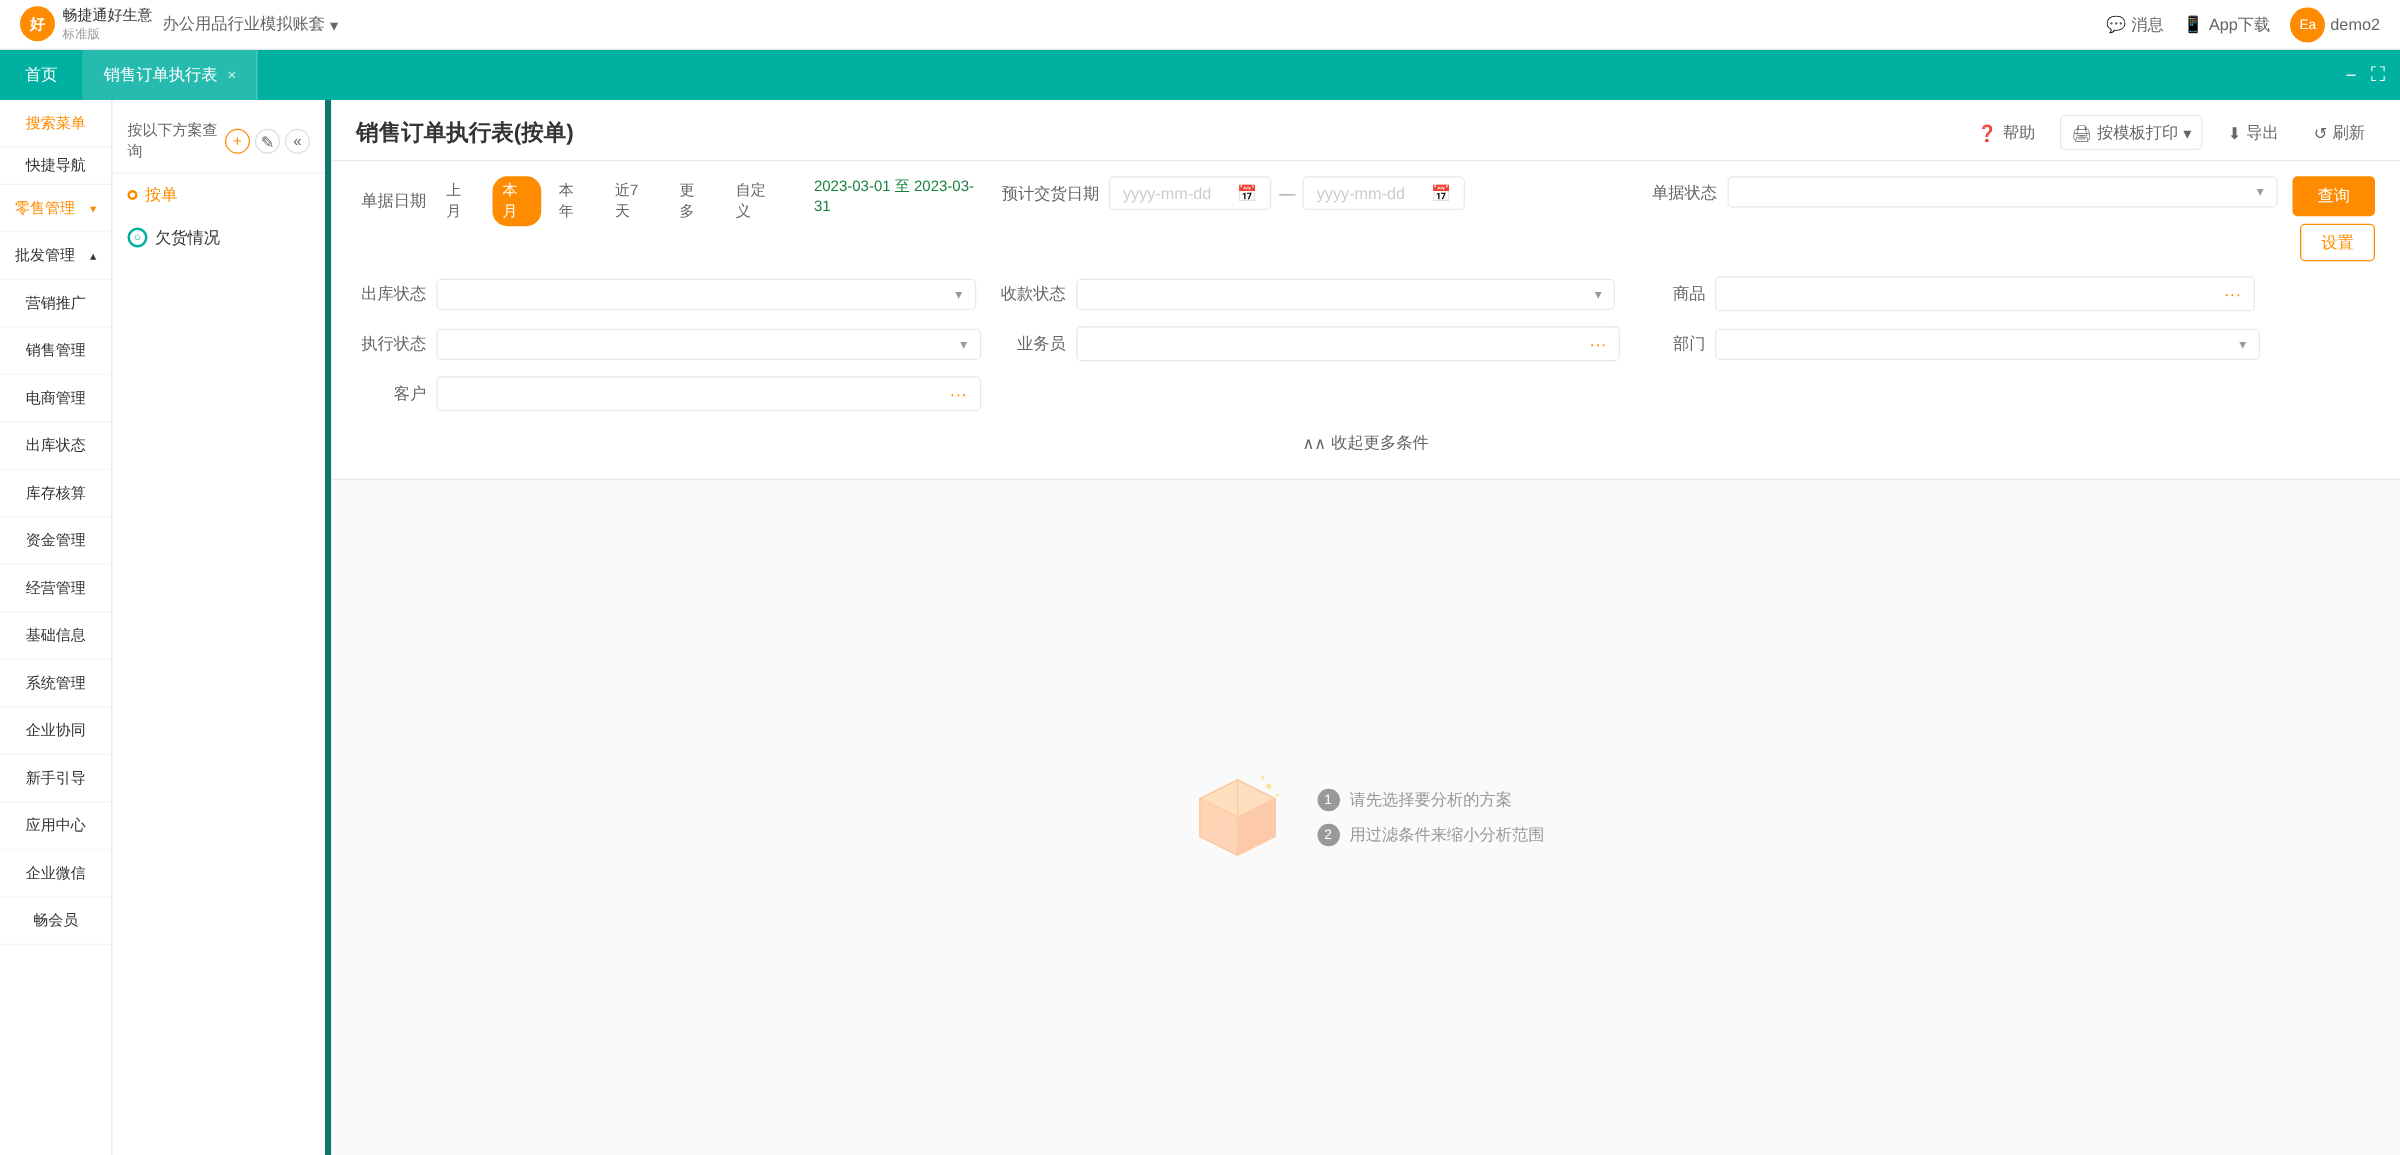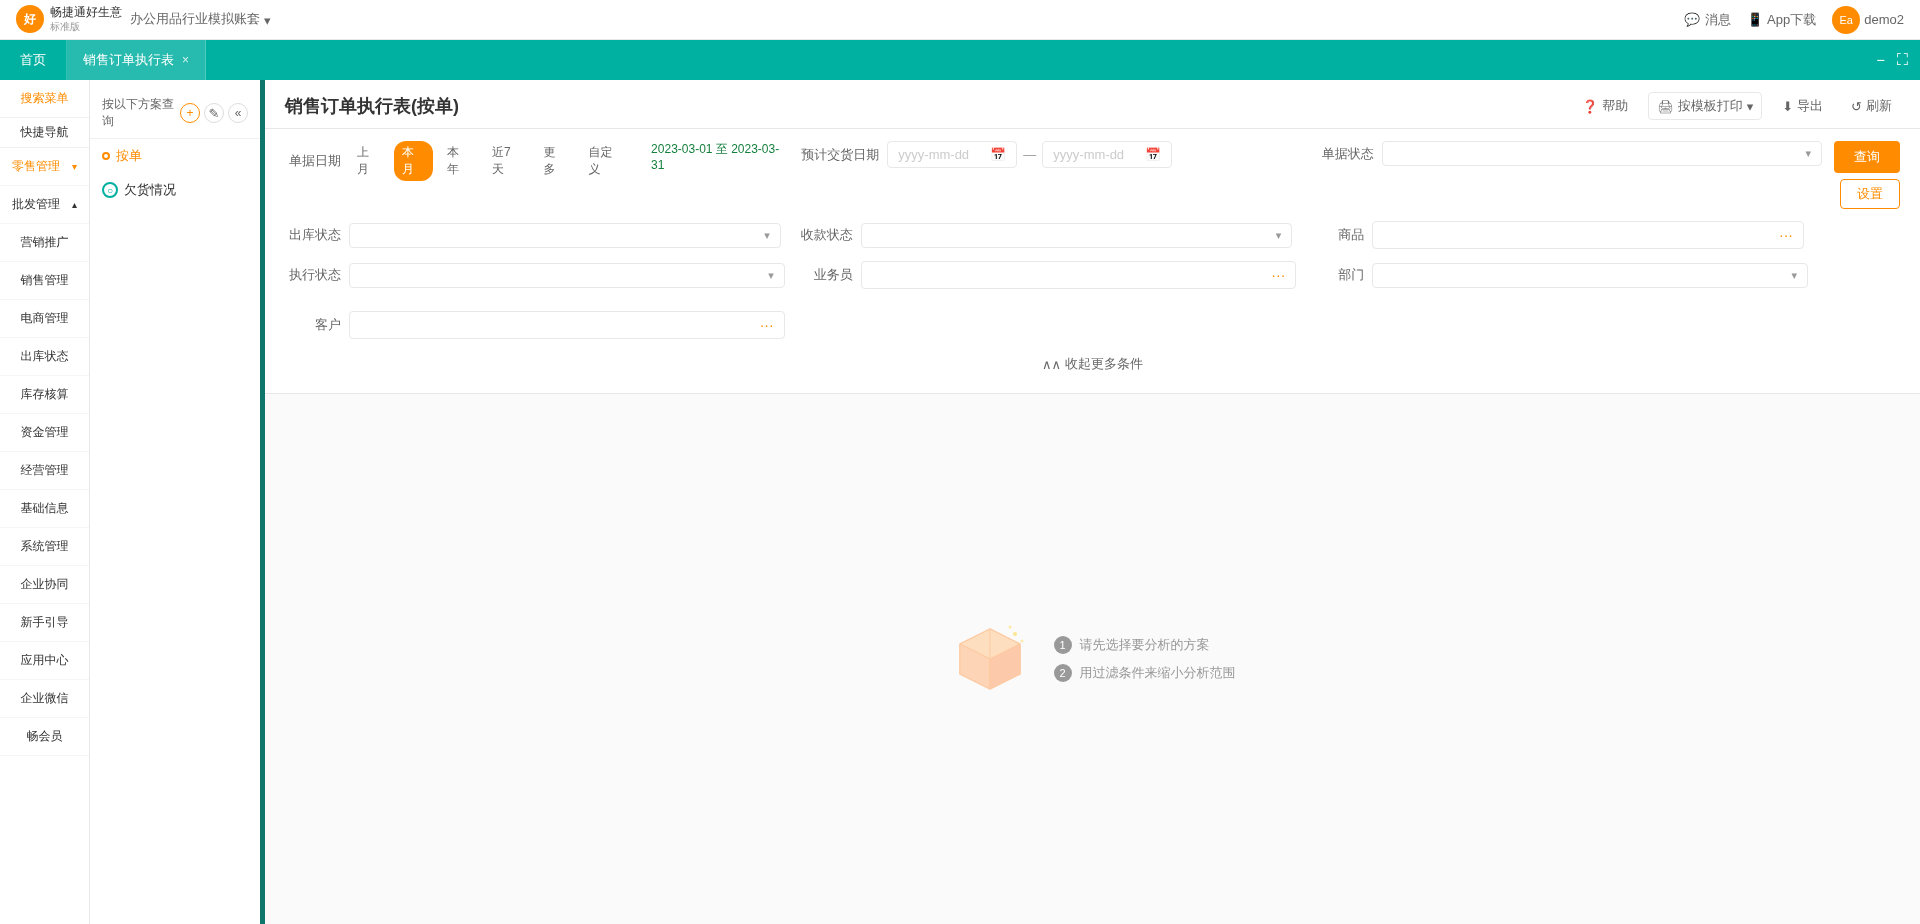--- a/index.html
+++ b/index.html
@@ -523,21 +523,21 @@
           </div>
           <div class="filter-group">
             <span class="filter-label">商品</span>
             <div class="filter-input" style="display:flex; align-items:center; justify-content:flex-end;">
               <span class="three-dots">···</span>
             </div>
           </div>
           <div style="width: 80px;"></div>
         </div>
 
-        <div style="display:grid; grid-template-columns: 1fr 1fr 1fr auto; gap:12px; align-items:center; margin-bottom:22px;">
+        <div style="display:grid; grid-template-columns: 1fr 1fr 1fr auto; gap:12px; align-items:center; margin-bottom:12px;">
           <div class="filter-group">
             <span class="filter-label">执行状态</span>
             <div class="filter-select" style="flex:1;">
               <span></span>
               <span class="dropdown-arrow">▾</span>
             </div>
           </div>
           <div class="filter-group">
             <span class="filter-label">业务员</span>
             <div class="filter-input" style="display:flex; align-items:center; justify-content:flex-end;">

